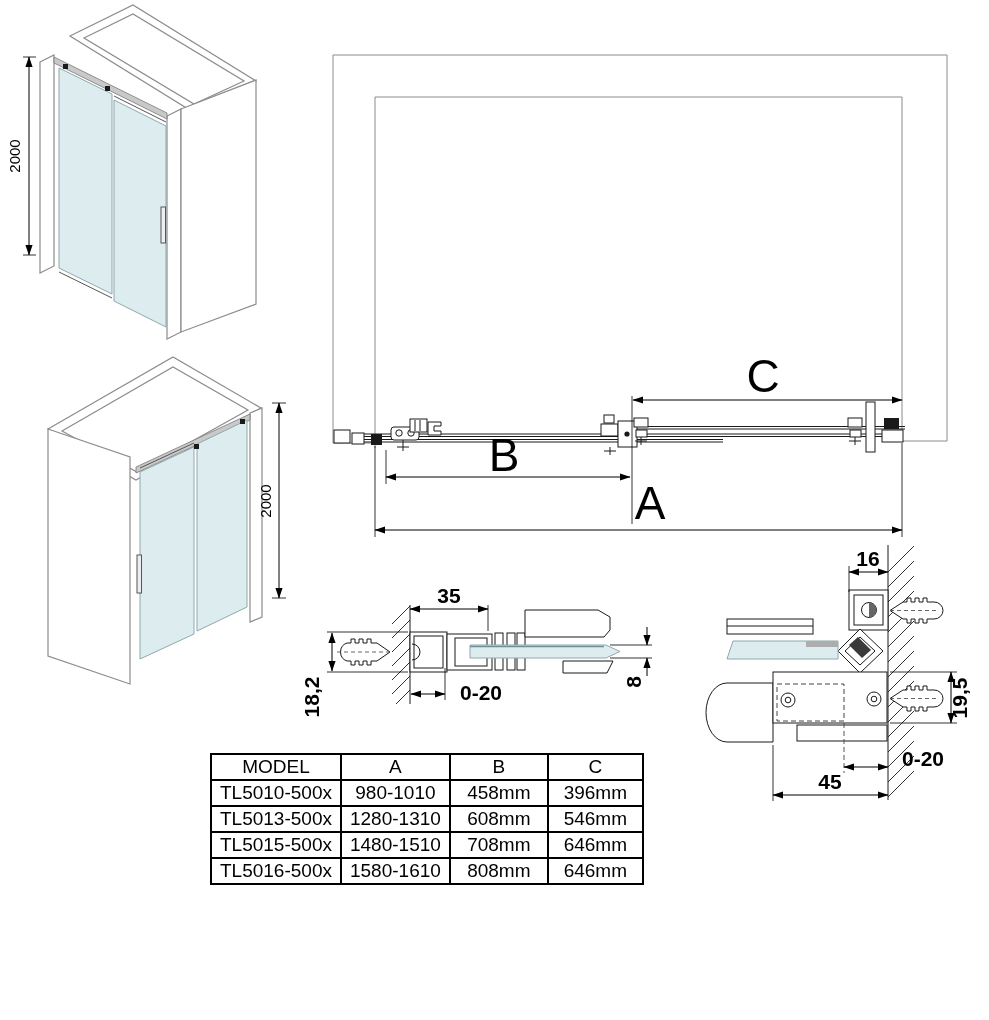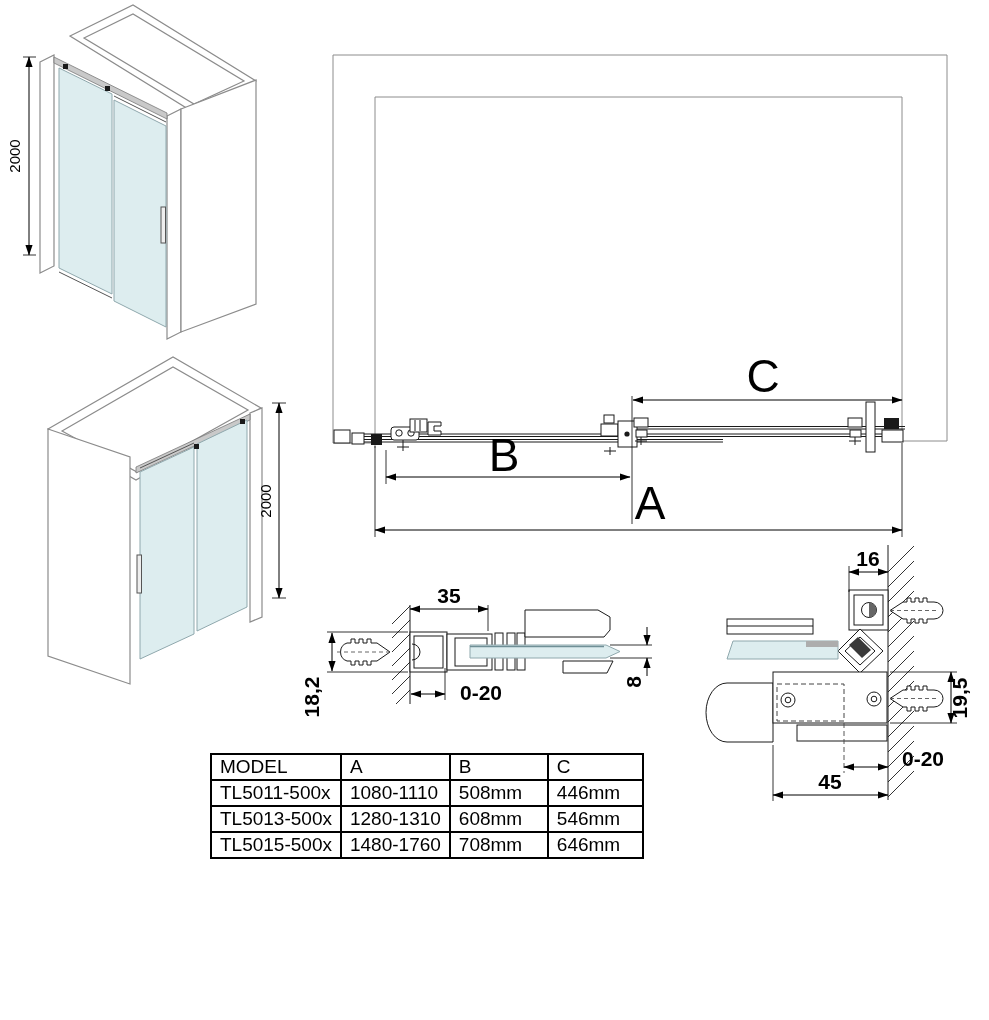--- a/index.html
+++ b/index.html
@@ -15,21 +15,21 @@
   .ln{stroke:#1a1a1a;stroke-width:1;fill:none;}
   .lng{stroke:#555;stroke-width:1;fill:none;}
   .dim{stroke:#000;stroke-width:1;fill:none;}
   .ext{stroke:#000;stroke-width:0.8;fill:none;}
   .hatch{stroke:#333;stroke-width:1;}
   .t-iso{font:400 15px "Liberation Sans",sans-serif;fill:#000;}
   .t-big{font:400 46px "Liberation Sans",sans-serif;fill:#000;}
   .t-dim{font:700 21px "Liberation Sans",sans-serif;fill:#000;}
   #spec-table{position:absolute;left:210px;top:753px;border-collapse:collapse;
     font:19px "Liberation Sans",sans-serif;color:#000;background:#fff;}
-  #spec-table th,#spec-table td{border:2px solid #000;padding:1px 8px;text-align:left;
+  #spec-table th,#spec-table td{border:2px solid #000;padding:1px 8px;text-align:center;
     font-weight:400;height:26px;box-sizing:border-box;white-space:nowrap;}
 </style>
 </head>
 <body>
 
 <div id="stage">
 
 <svg id="drawing" width="989" height="1020" viewBox="0 0 989 1020" xmlns="http://www.w3.org/2000/svg">
   <defs>
     <marker id="ah" viewBox="0 0 10 8" refX="9.5" refY="4" markerWidth="11" markerHeight="9" orient="auto-start-reverse">
@@ -282,33 +282,39 @@
   <thead>
     <tr>
       <th>MODEL</th>
       <th>A</th>
       <th>B</th>
       <th>C</th>
     </tr>
   </thead>
   <tbody>
         <tr>
-          <td>TL5011-500x</td>
-          <td>1080-1110</td>
-          <td>508mm</td>
-          <td>446mm</td>
+          <td>TL5010-500x</td>
+          <td>980-1010</td>
+          <td>458mm</td>
+          <td>396mm</td>
         </tr>
         <tr>
           <td>TL5013-500x</td>
           <td>1280-1310</td>
           <td>608mm</td>
           <td>546mm</td>
         </tr>
         <tr>
           <td>TL5015-500x</td>
-          <td>1480-1760</td>
+          <td>1480-1510</td>
           <td>708mm</td>
+          <td>646mm</td>
+        </tr>
+        <tr>
+          <td>TL5016-500x</td>
+          <td>1580-1610</td>
+          <td>808mm</td>
           <td>646mm</td>
         </tr>
       </tbody>
 </table>
 
 </div>
 
 </body></html>

